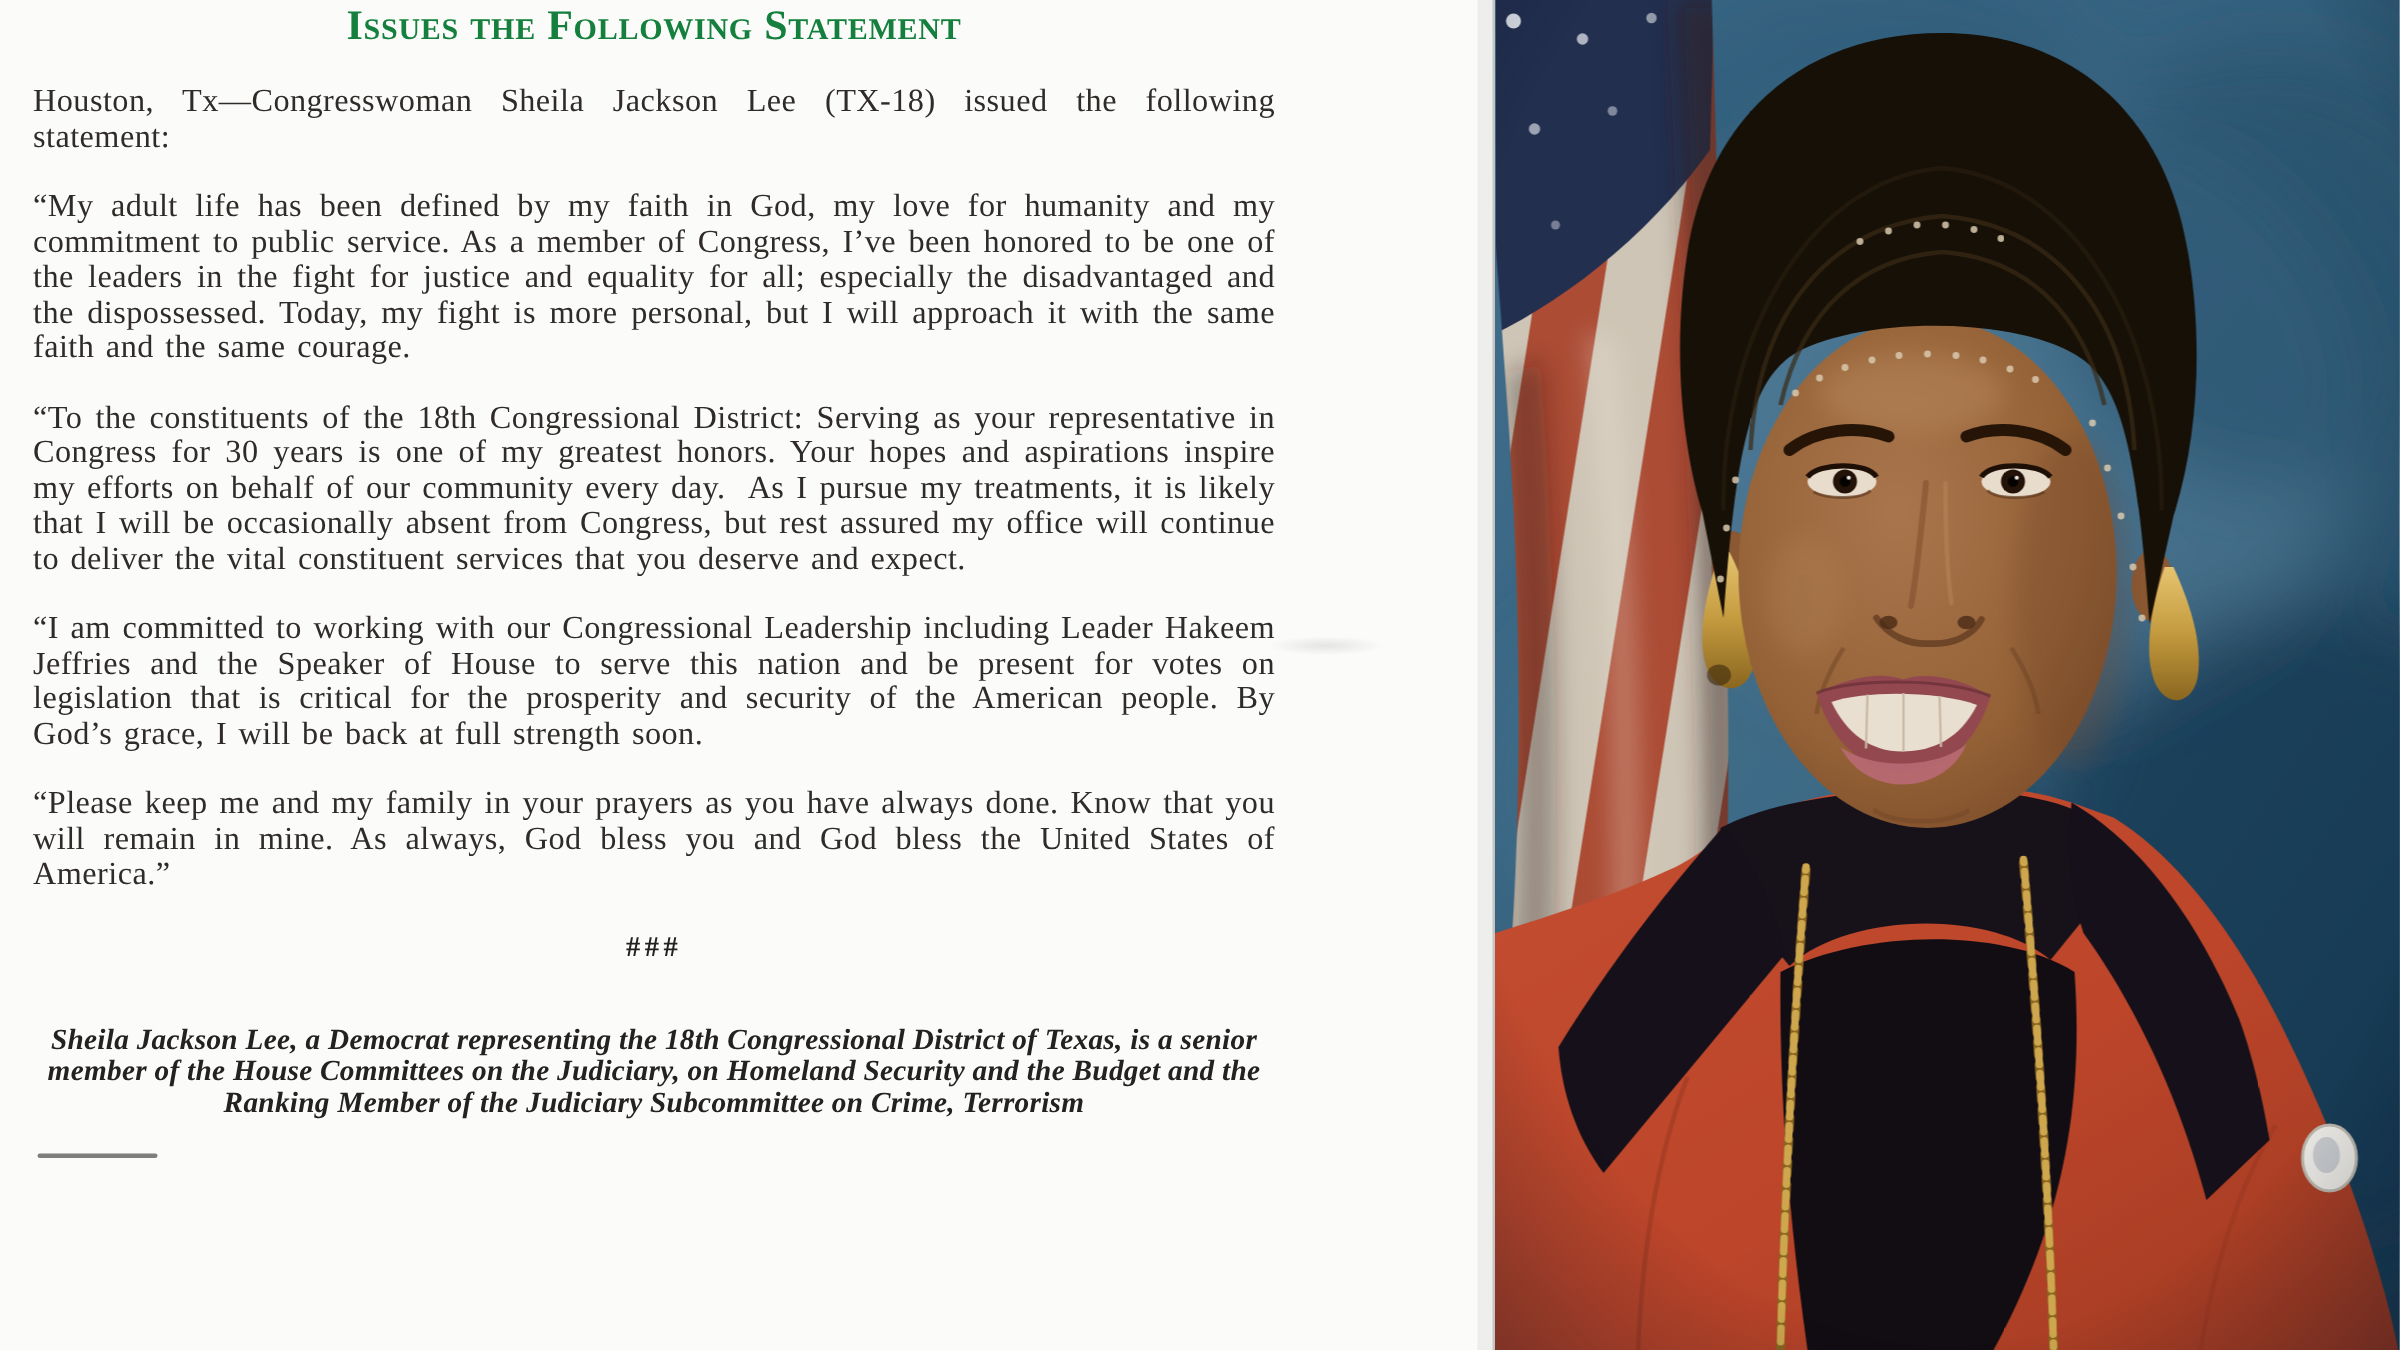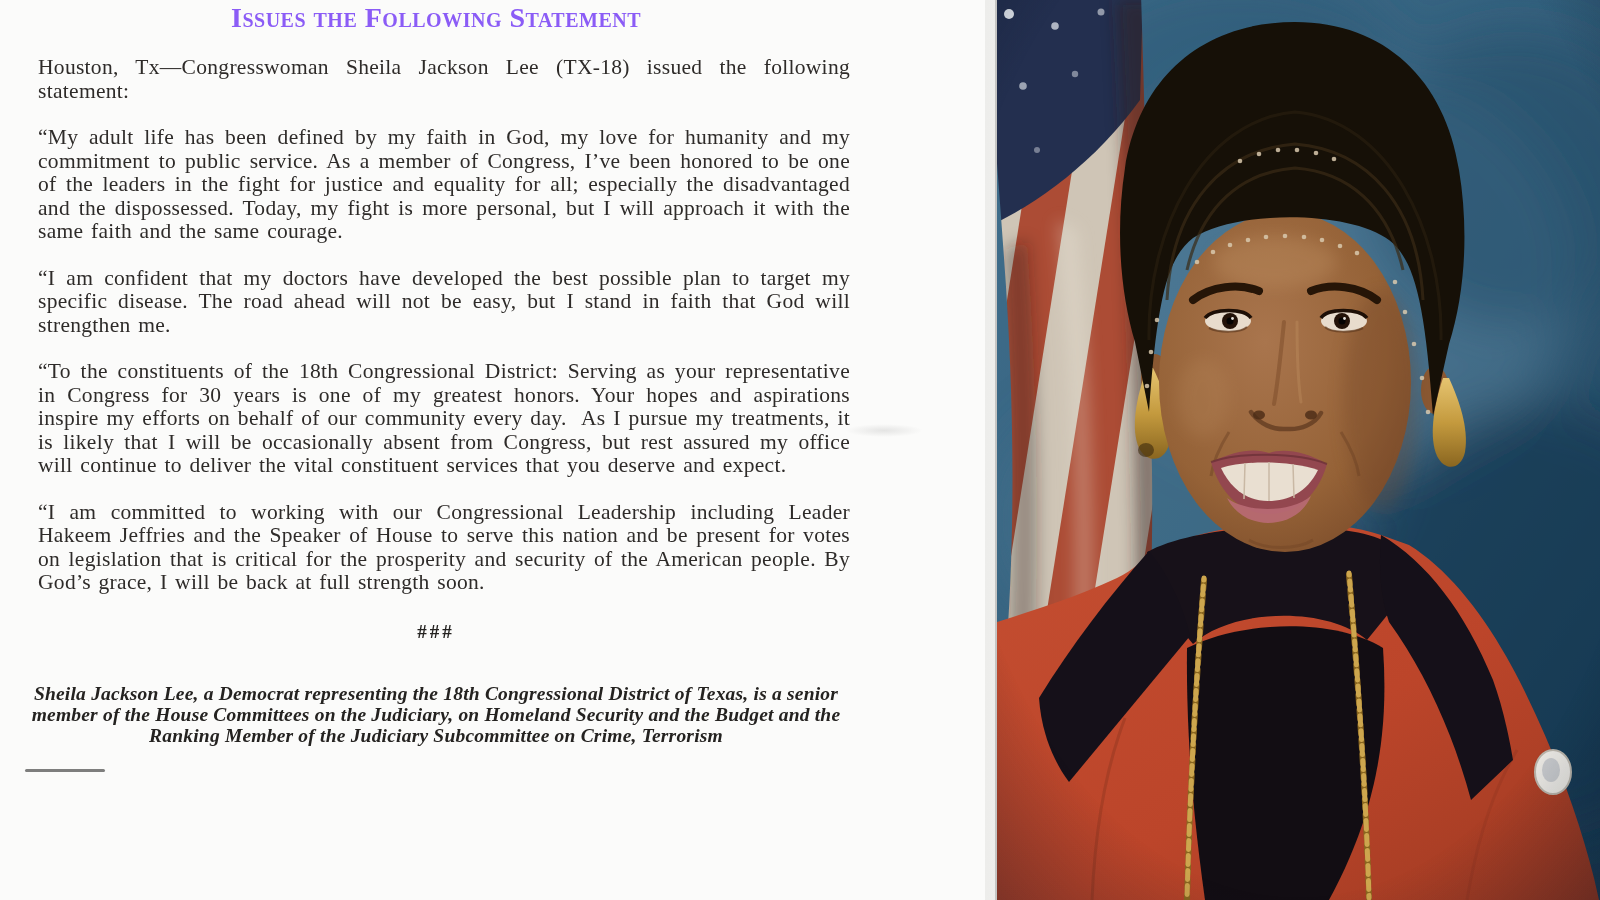--- a/index.html
+++ b/index.html
@@ -7,25 +7,25 @@
     width:1600px;height:900px;overflow:hidden;position:relative;
     background:#fbfbfa;
     font-family:"Liberation Serif","DejaVu Serif",serif;
   }
   
   .doc{
     position:absolute;left:22px;top:2px;width:828px;color:#2e2b29;
   }
   .doc-heading{
     font-variant:small-caps;font-weight:700;font-size:28px;line-height:32px;
-    text-align:center;letter-spacing:.5px;color:#8b5cf6;margin:0 0 22px 0;
+    text-align:center;letter-spacing:.5px;color:#15803d;margin:0 0 22px 0;
   }
   .doc p.body-par{
     font-size:21.5px;line-height:23.5px;text-align:justify;
-    word-spacing:2px;letter-spacing:.3px;margin:0 0 23px 16px;
+    word-spacing:2px;letter-spacing:.3px;margin:0 0 23px 0;
   }
   .doc .end-marker{
     text-align:center;font-weight:700;font-size:19px;letter-spacing:3px;
     margin:26px 0 0 0;color:#242220;
   }
   .doc .footer-bio{
     font-weight:700;font-style:italic;text-align:center;
     font-size:19.5px;line-height:21px;letter-spacing:.2px;color:#242220;
     margin:40px 0 0 0;
   }
@@ -48,23 +48,23 @@
   }
   .photo svg{position:absolute;left:12px;top:0;display:block;filter:blur(.3px);}
 </style>
 </head>
 <body>
 
 <div class="doc">
   <h1 class="doc-heading">Issues the Following Statement</h1>
   <p class="body-par">Houston, Tx—Congresswoman Sheila Jackson Lee (TX-18) issued the following statement:</p>
   <p class="body-par">“My adult life has been defined by my faith in God, my love for humanity and my commitment to public service. As a member of Congress, I’ve been honored to be one of the leaders in the fight for justice and equality for all; especially the disadvantaged and the dispossessed. Today, my fight is more personal, but I will approach it with the same faith and the same courage.</p>
-  <p class="body-par">“I am confident that my doctors have developed the best possible plan to target my specific disease. The road ahead will not be easy, but I stand in faith that God will strengthen me.</p>
   <p class="body-par">“To the constituents of the 18th Congressional District: Serving as your representative in Congress for 30 years is one of my greatest honors. Your hopes and aspirations inspire my efforts on behalf of our community every day.&nbsp; As I pursue my treatments, it is likely that I will be occasionally absent from Congress, but rest assured my office will continue to deliver the vital constituent services that you deserve and expect.</p>
   <p class="body-par">“I am committed to working with our Congressional Leadership including Leader Hakeem Jeffries and the Speaker of House to serve this nation and be present for votes on legislation that is critical for the prosperity and security of the American people. By God’s grace, I will be back at full strength soon.</p>
+  <p class="body-par">“Please keep me and my family in your prayers as you have always done. Know that you will remain in mine. As always, God bless you and God bless the United States of America.”</p>
   <p class="end-marker">###</p>
   <p class="footer-bio">Sheila Jackson Lee, a Democrat representing the 18th Congressional District of Texas, is a senior member of the House Committees on the Judiciary, on Homeland Security and the Budget and the Ranking Member of the Judiciary Subcommittee on Crime, Terrorism</p>
 </div>
 <div class="artifact-line"></div>
 <div class="artifact-smudge"></div>
 
 <div class="photo" role="img" aria-label="Official portrait of Congresswoman Sheila Jackson Lee wearing a red blazer with black collar, black top, gold beaded necklace and gold earrings, smiling in front of an American flag against a mottled blue studio background with a round congressional pin on her lapel">
   <div class="edge"></div>
   <svg width="603" height="900" viewBox="0 0 603 900">
     <defs>

